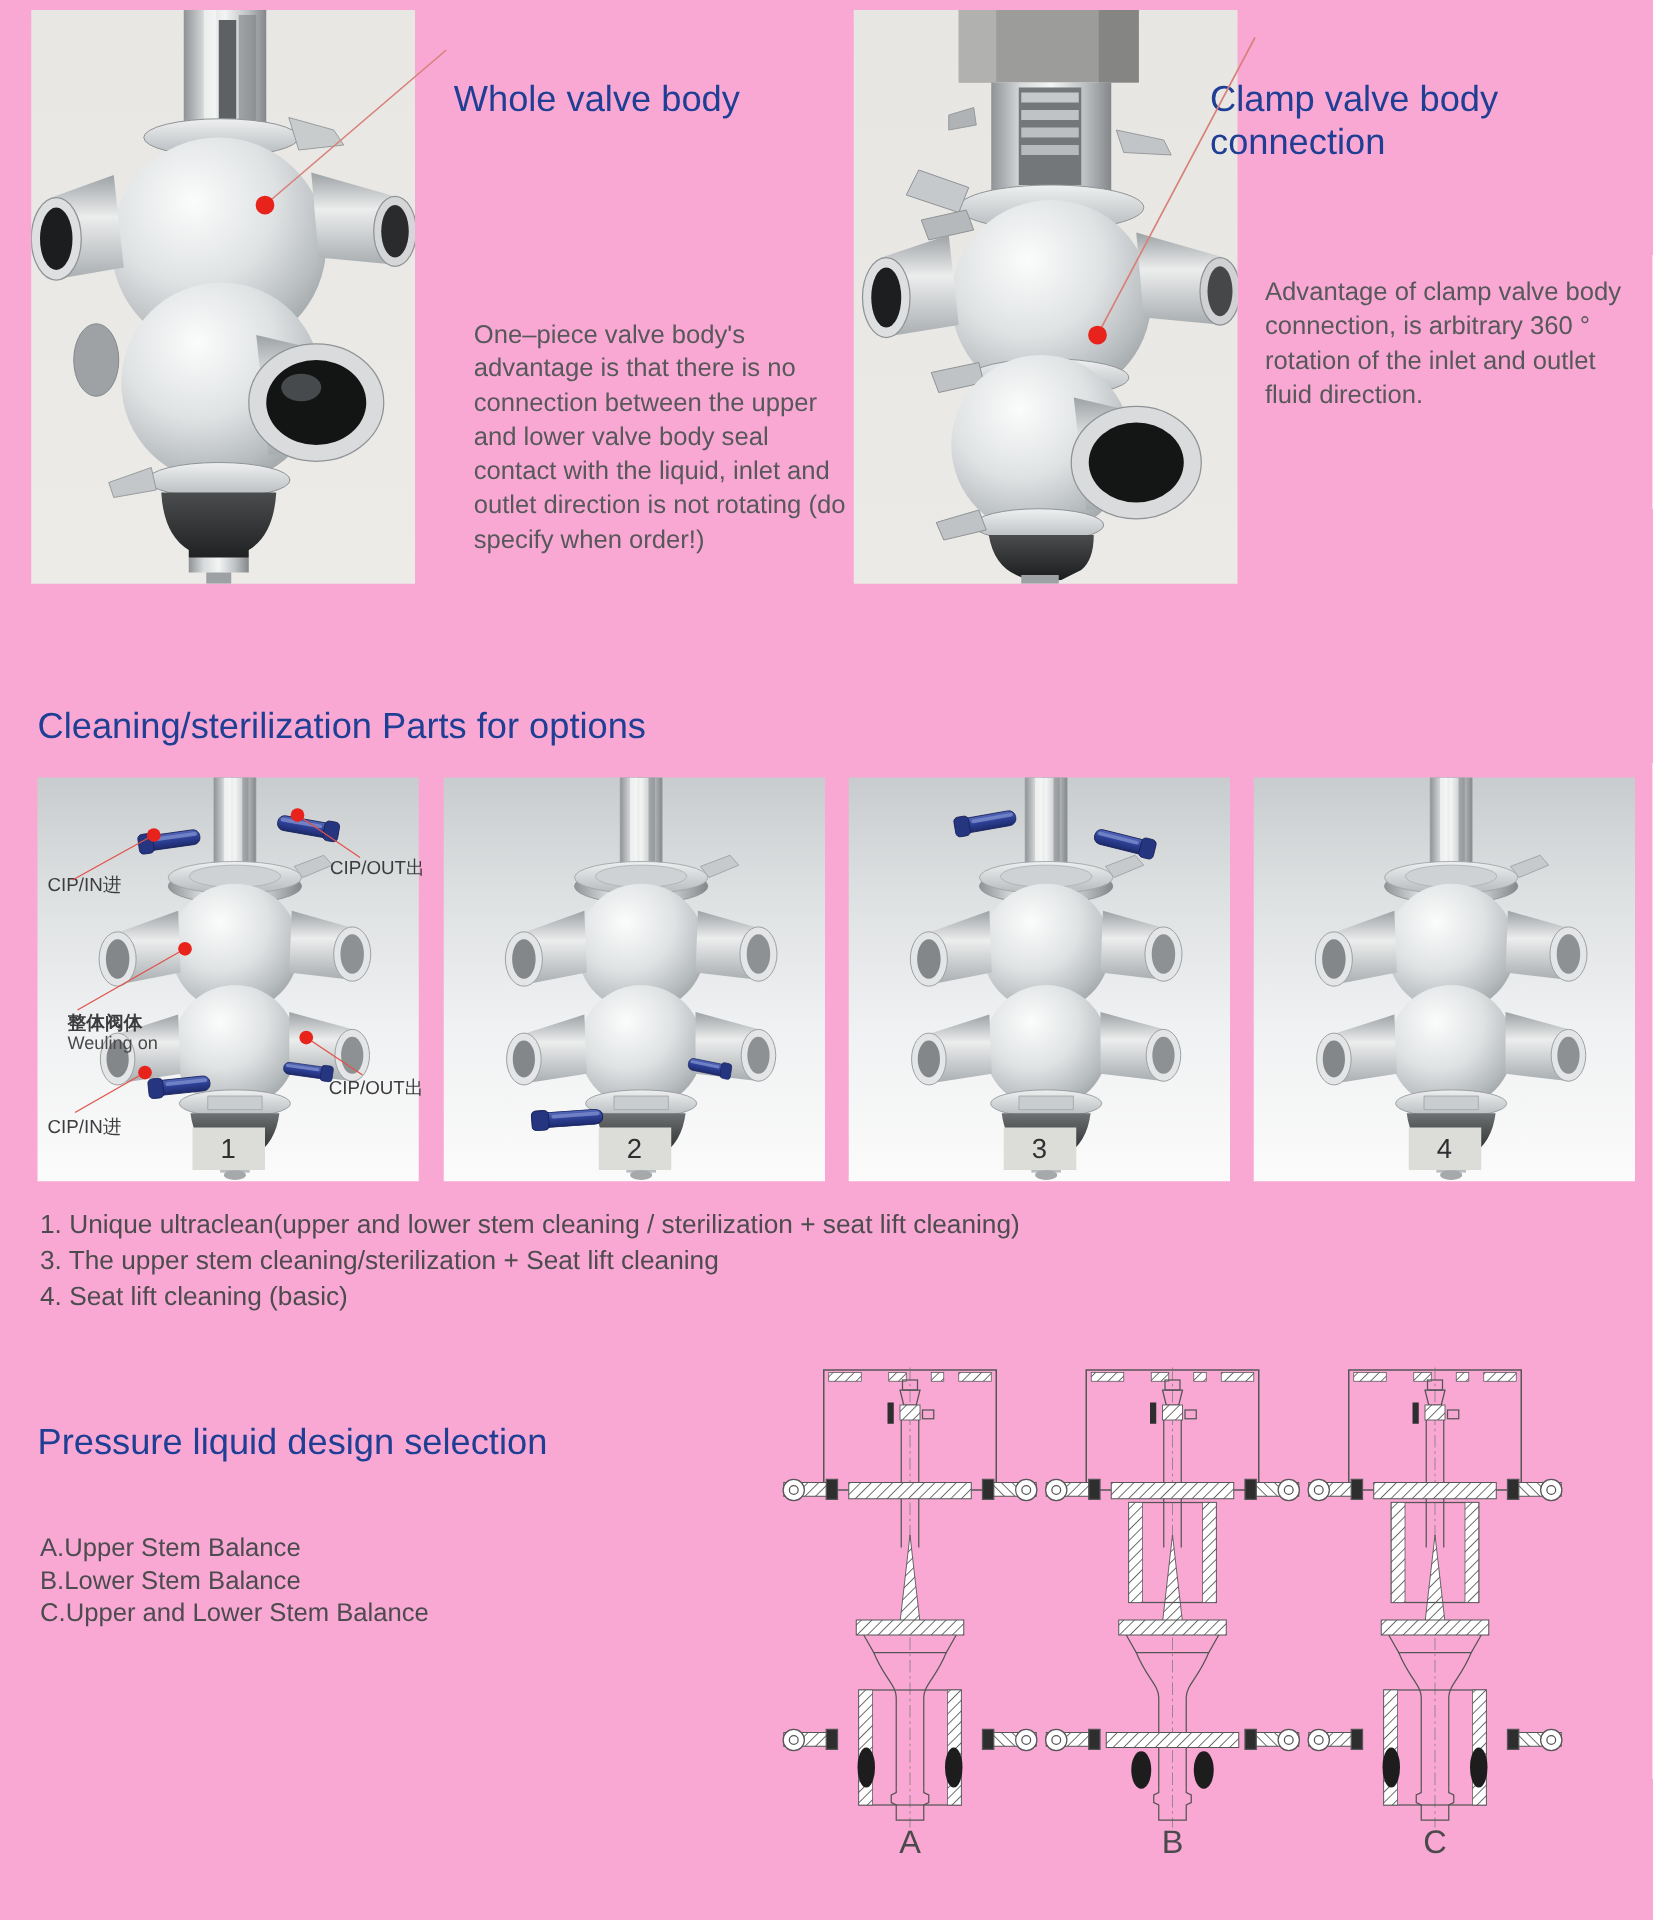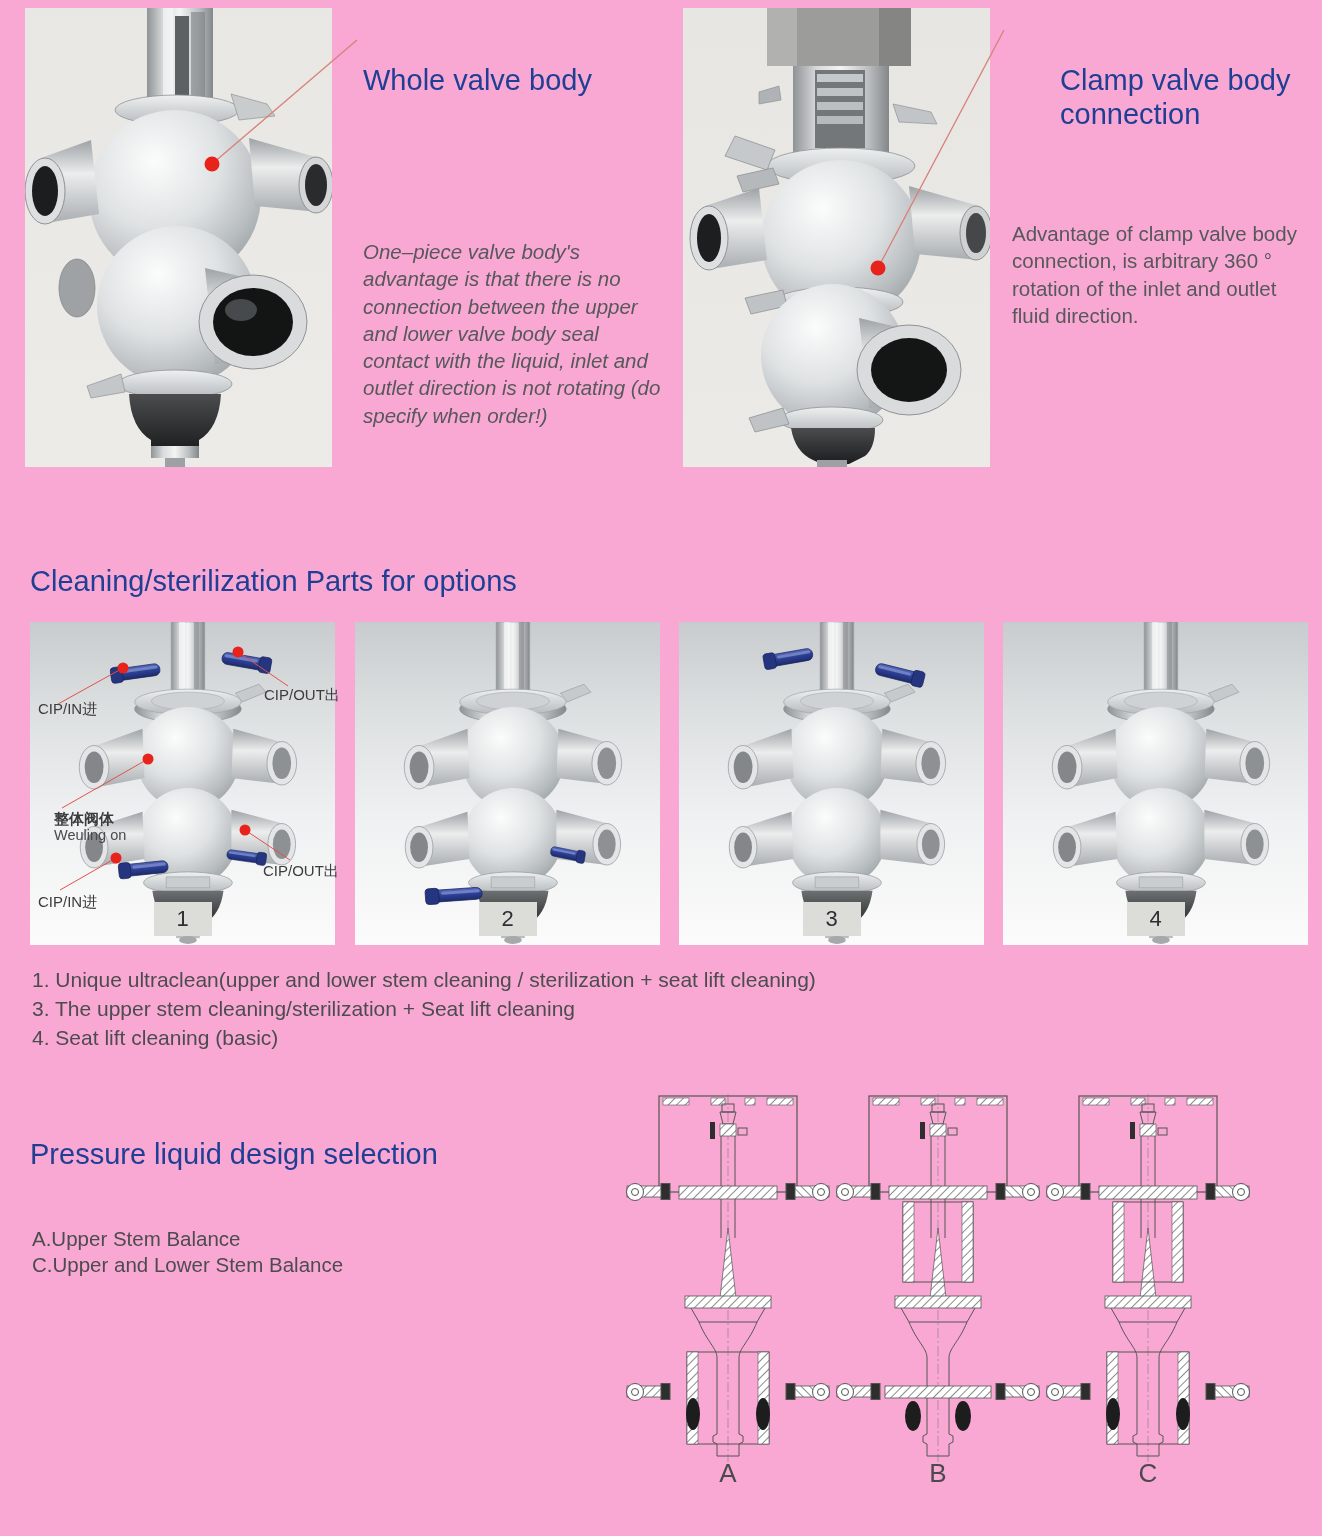--- a/index.html
+++ b/index.html
@@ -182,21 +182,21 @@
       <ellipse cx="216" cy="302" rx="16" ry="11" fill="#55585a" opacity="0.8"></ellipse>
       <ellipse cx="150" cy="376" rx="57" ry="14" fill="url(#flangeTop)" stroke="#8f9396" stroke-width="0.8"></ellipse>
       <polygon points="96,366 62,378 66,390 100,384" fill="#c3c7c9" stroke="#8f9396" stroke-width="0.7"></polygon>
       <path d="M104,386 Q106,420 126,432 L126,438 Q138,444 162,444 L174,438 L174,432 Q194,420 196,386 Z" fill="url(#darkBand)"></path>
       <rect x="126" y="438" width="48" height="12" fill="url(#metalV)"></rect>
       <rect x="140" y="450" width="20" height="9" fill="#9da1a4"></rect>
     </svg>
   </div>
 
   <h2 class="title" style="left:363px;top:40px;width:300px;">Whole valve body</h2>
-  <p class="para" style="left:363px;top:238px;width:302px;margin:0;font-style:italic;">One–piece valve body's advantage is that there is no connection between the upper and lower valve body seal contact with the liquid, inlet and outlet direction is not rotating (do specify when order!)</p>
+  <p class="para" style="left:363px;top:238px;width:302px;margin:16px;">One–piece valve body's advantage is that there is no connection between the upper and lower valve body seal contact with the liquid, inlet and outlet direction is not rotating (do specify when order!)</p>
 
   <div class="photo" style="left:683px;background:linear-gradient(180deg,#e7e6e3,#ebeae7);">
     <svg width="307" height="459" viewBox="0 0 307 459">
       <rect x="84" y="0" width="144" height="58" fill="#9c9d9b"></rect>
       <rect x="84" y="0" width="30" height="58" fill="#b1b2b0"></rect>
       <rect x="196" y="0" width="32" height="58" fill="#858684"></rect>
       <rect x="110" y="58" width="96" height="92" fill="url(#metalV)"></rect>
       <rect x="132" y="62" width="50" height="78" fill="#73777a"></rect>
       <rect x="134" y="66" width="46" height="8" fill="#c6c9cb"></rect>
       <rect x="134" y="80" width="46" height="8" fill="#c0c3c5"></rect>
@@ -220,21 +220,21 @@
       <polygon points="176,310 244,326 248,396 186,400" fill="url(#portH)"></polygon>
       <ellipse cx="226" cy="362" rx="52" ry="45" fill="#d9dbdc" stroke="#8f9396" stroke-width="1"></ellipse>
       <ellipse cx="226" cy="362" rx="38" ry="32" fill="#141515"></ellipse>
       <ellipse cx="148" cy="412" rx="52" ry="13" fill="url(#flangeTop)" stroke="#8f9396" stroke-width="0.8"></ellipse>
       <polygon points="100,400 66,410 72,424 106,416" fill="#c0c3c5" stroke="#8f9396" stroke-width="0.8"></polygon>
       <path d="M108,420 Q112,444 130,452 Q140,458 166,456 L182,448 Q192,440 192,420 Z" fill="url(#darkBand)"></path>
       <rect x="134" y="452" width="30" height="7" fill="#9da1a4"></rect>
     </svg>
   </div>
 
-  <h2 class="title" style="left:1060px;top:40px;width:250px;">Clamp valve body connection</h2>
+  <h2 class="title" style="left:968px;top:40px;width:250px;">Clamp valve body connection</h2>
   <p class="para" style="left:1012px;top:220px;width:295px;margin:0;">Advantage of clamp valve body connection, is arbitrary 360 °  rotation of the inlet and outlet fluid direction.</p>
 
   <svg class="overlay" style="top:0;" width="1322" height="470">
     <line x1="212" y1="164" x2="357" y2="40" stroke="#d88078" stroke-width="1.3"></line>
     <circle cx="212" cy="164" r="7.5" fill="#e8231c"></circle>
     <line x1="878" y1="268" x2="1004" y2="30" stroke="#d88078" stroke-width="1.3"></line>
     <circle cx="878" cy="268" r="7.5" fill="#e8231c"></circle>
   </svg>
 
   <h2 class="section-heading" style="top:565px;text-align:center;">Cleaning/sterilization Parts for options</h2>
@@ -300,20 +300,21 @@
   <div class="options">
     <div>1. Unique ultraclean(upper and lower stem cleaning / sterilization + seat lift cleaning)</div>
     <div>3. The upper stem cleaning/sterilization + Seat lift cleaning</div>
     <div>4. Seat lift cleaning (basic)</div>
   </div>
 
   <h2 class="section-heading" style="top:1138px;">Pressure liquid design selection</h2>
 
   <div class="abc">
     <div>A.Upper Stem Balance</div>
+    <div>B.Lower Stem Balance</div>
     <div>C.Upper and Lower Stem Balance</div>
   </div>
 
   <svg class="abs" style="left:623px;top:1090px;" width="210" height="380" viewBox="0 0 210 380">
     <use href="#tdCommon"></use>
     <use href="#tdLowerWide"></use>
   </svg>
   <svg class="abs" style="left:833px;top:1090px;" width="210" height="380" viewBox="0 0 210 380">
     <use href="#tdCommon"></use>
     <use href="#tdUpperChamber"></use>

